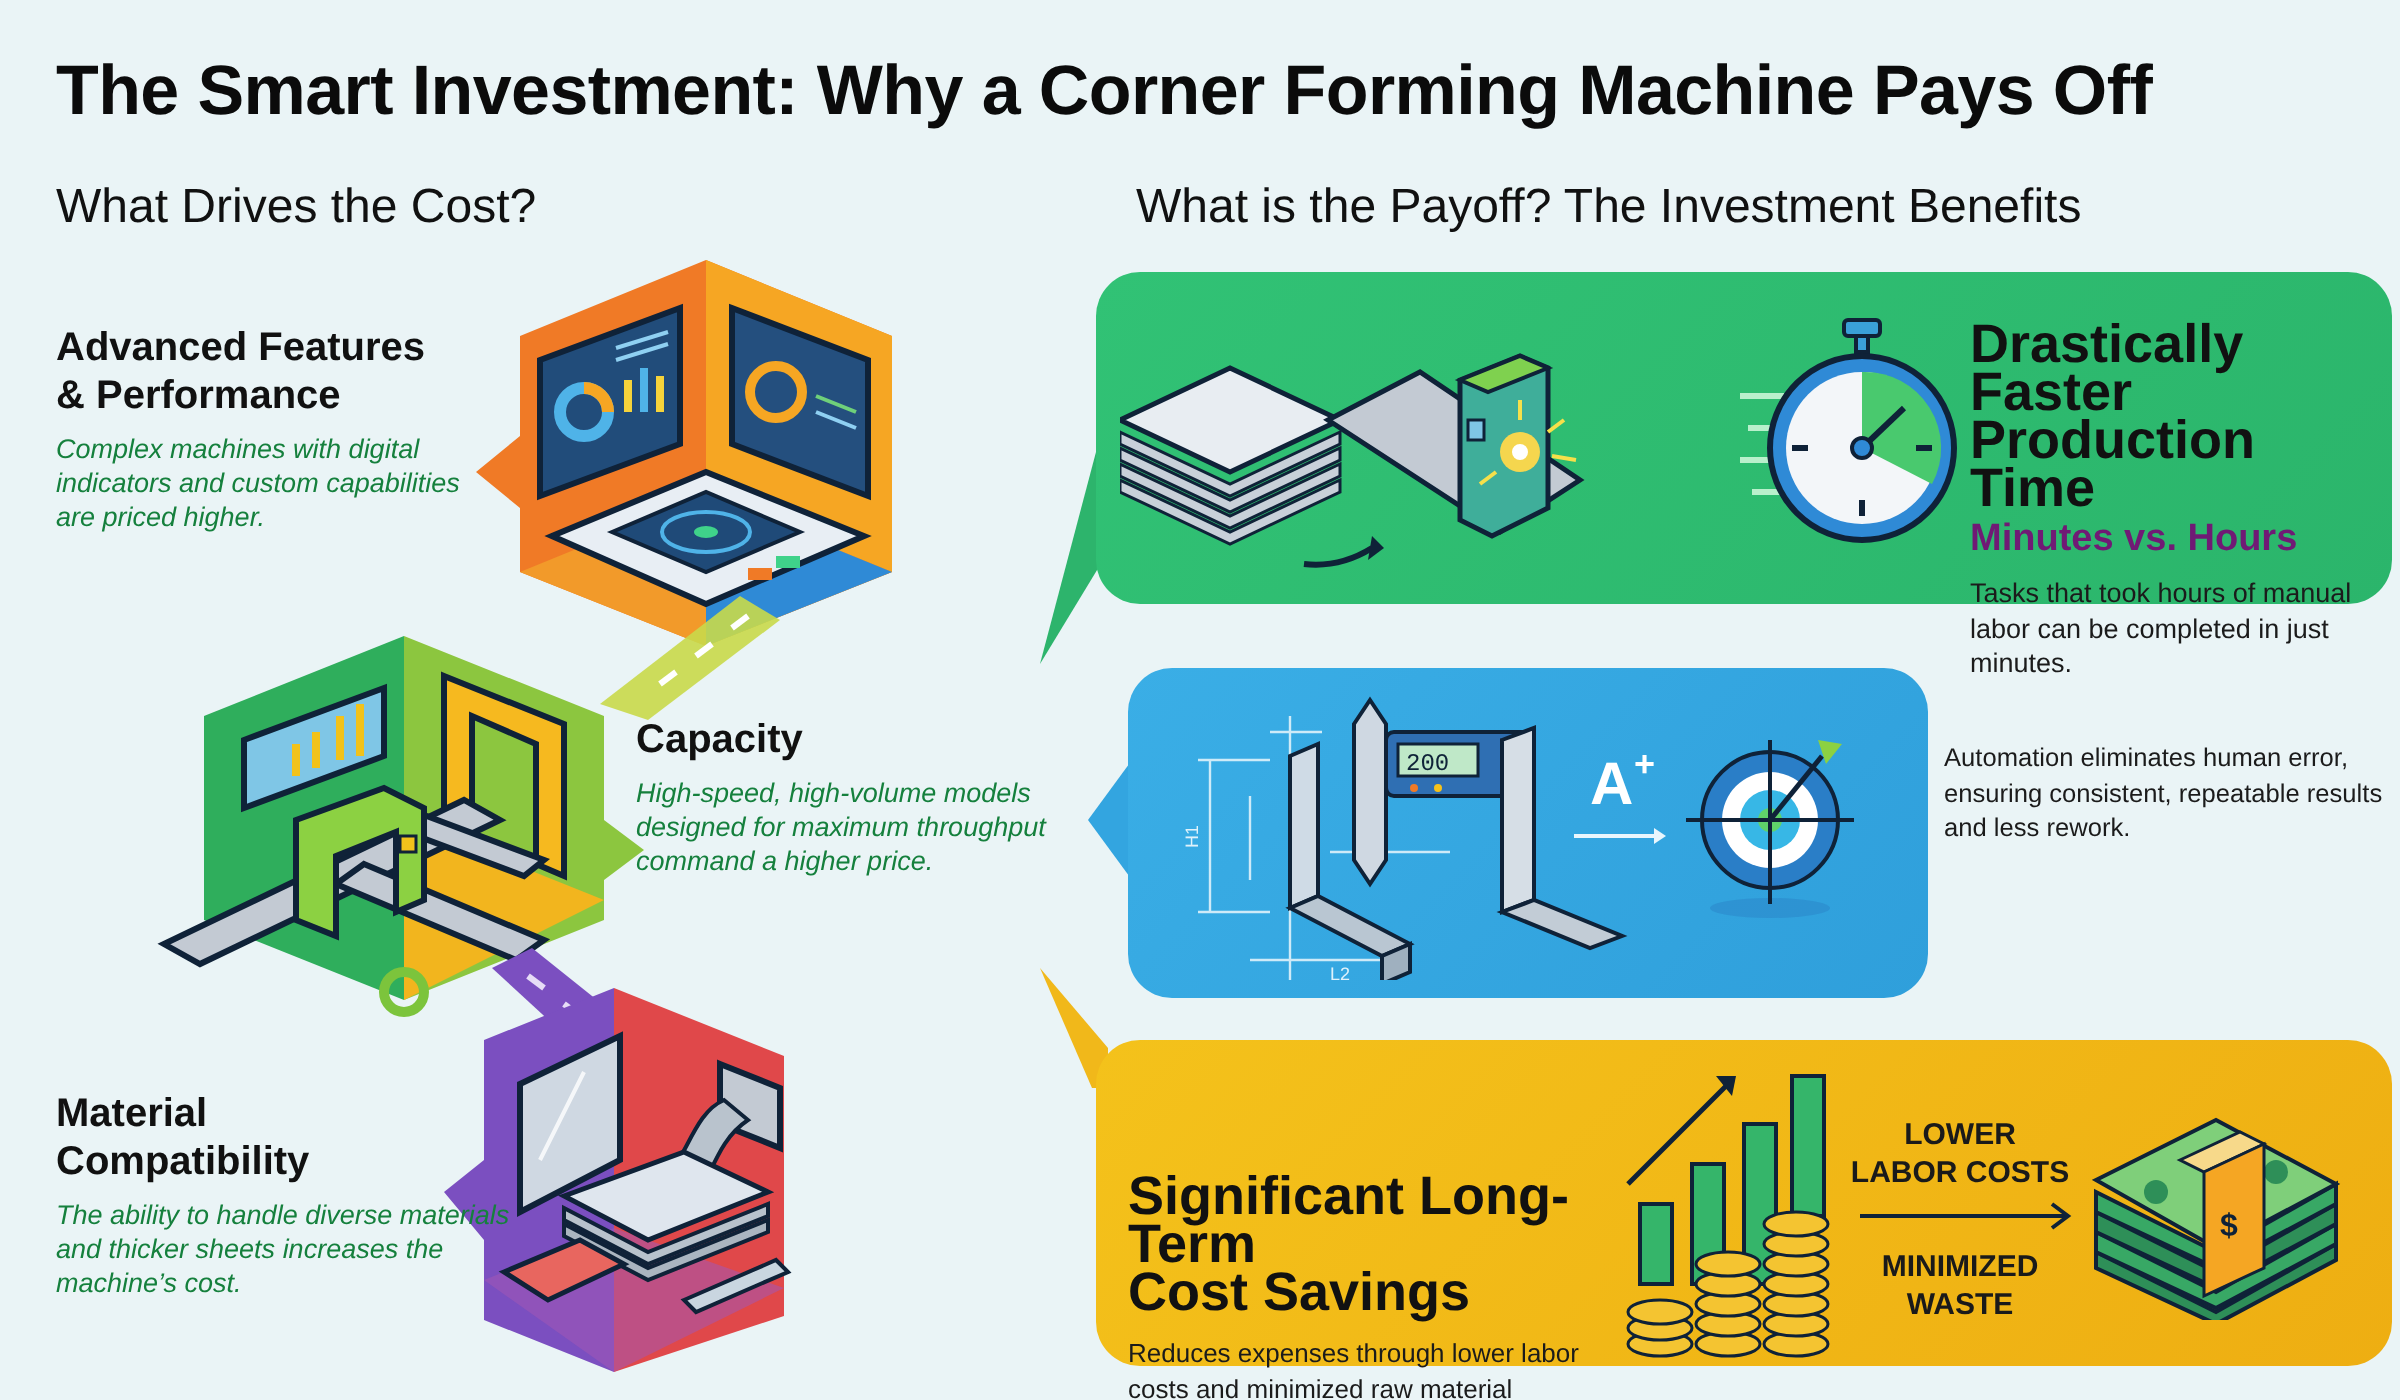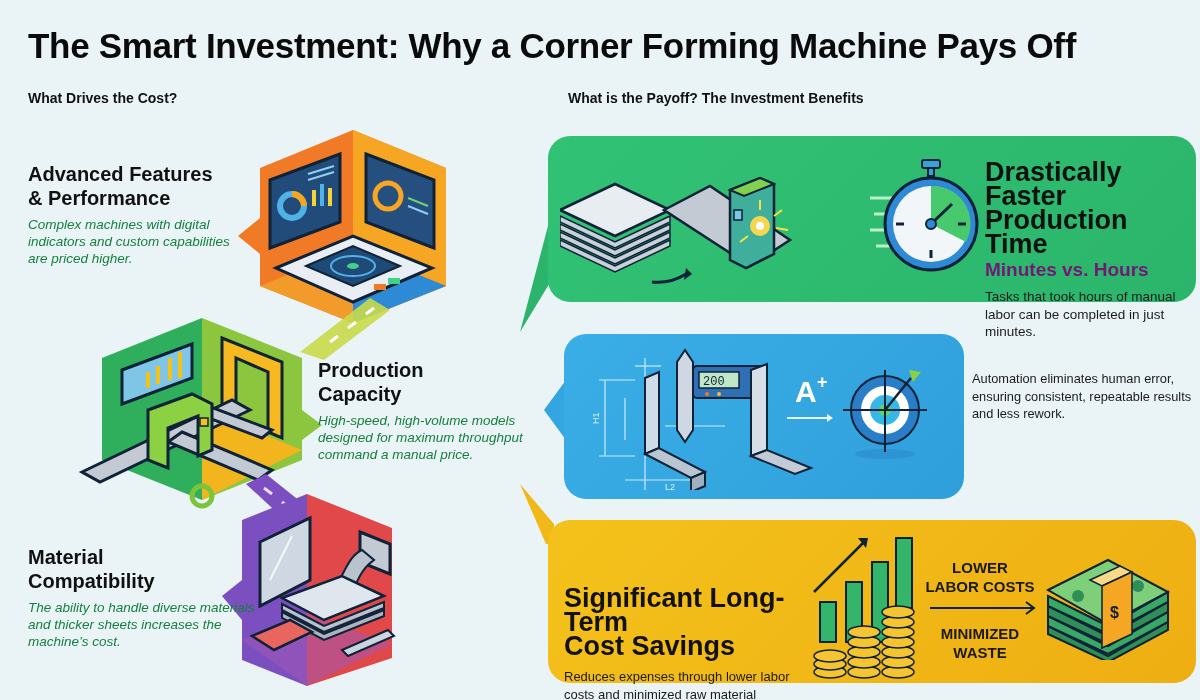--- a/index.html
+++ b/index.html
@@ -10,21 +10,21 @@
     color: #111;
     position: relative;
   }
   .abs { position: absolute; }
   .title {
     left: 28px; top: 26px; width: 1150px;
     font-size: 35px; font-weight: 700; letter-spacing: -0.3px; color: #0b0b0b;
     white-space: nowrap;
   }
   .section-h {
-    font-size: 14px; font-weight: 700; color: #111; white-space: nowrap;
+    font-size: 24px; font-weight: 400; color: #111; white-space: nowrap;
   }
   .sec-left { left: 28px; top: 90px; }
   .sec-right { left: 568px; top: 90px; }
 
   .cost-h { font-size: 20px; font-weight: 700; line-height: 24px; color: #111; }
   .cost-p { font-size: 13.5px; line-height: 17px; color: #15803d; margin-top: 6px; font-style: italic; }
 
   .hex-illus { position: absolute; }
   .connector { position: absolute; }
 
@@ -109,24 +109,23 @@
   <polygon points="120,100 200,130 190,138 110,108" fill="#c3cad3" stroke="#0f2238" stroke-width="3"></polygon>
 
   <polygon points="76,110 120,94 140,104 140,150 126,156 126,116 96,128 96,168 76,160" fill="#8cd142" stroke="#0f2238" stroke-width="3"></polygon>
   <rect x="128" y="118" width="8" height="8" fill="#f2c21b" stroke="#0f2238" stroke-width="1.5"></rect>
 
   <circle cx="130" cy="196" r="10" fill="none" stroke="#7cc43c" stroke-width="5"></circle>
 </svg>
 
 <div class="abs" style="left:318px; top:358px; width:230px;">
   <div class="cost-h">
-    <div>Production</div>
     <div>Capacity</div>
   </div>
-  <div class="cost-p">High-speed, high-volume models designed for maximum throughput command a manual price.</div>
+  <div class="cost-p">High-speed, high-volume models designed for maximum throughput command a higher price.</div>
 </div>
 
 <svg class="connector" style="left:236px; top:470px;" width="90" height="70" viewBox="0 0 90 70">
   <polygon points="10,14 30,4 80,44 60,60" fill="#7b4fc0"></polygon>
   <line x1="28" y1="18" x2="36" y2="24" stroke="#e6dcf6" stroke-width="3"></line>
   <line x1="46" y1="32" x2="54" y2="38" stroke="#e6dcf6" stroke-width="3"></line>
 </svg>
 
 <svg class="hex-illus" style="left:212px; top:480px;" width="190" height="210" viewBox="0 0 190 210">
   <polygon points="30,40 95,14 95,206 30,180 30,140 10,116 30,100" fill="#7b4fc0"></polygon>

